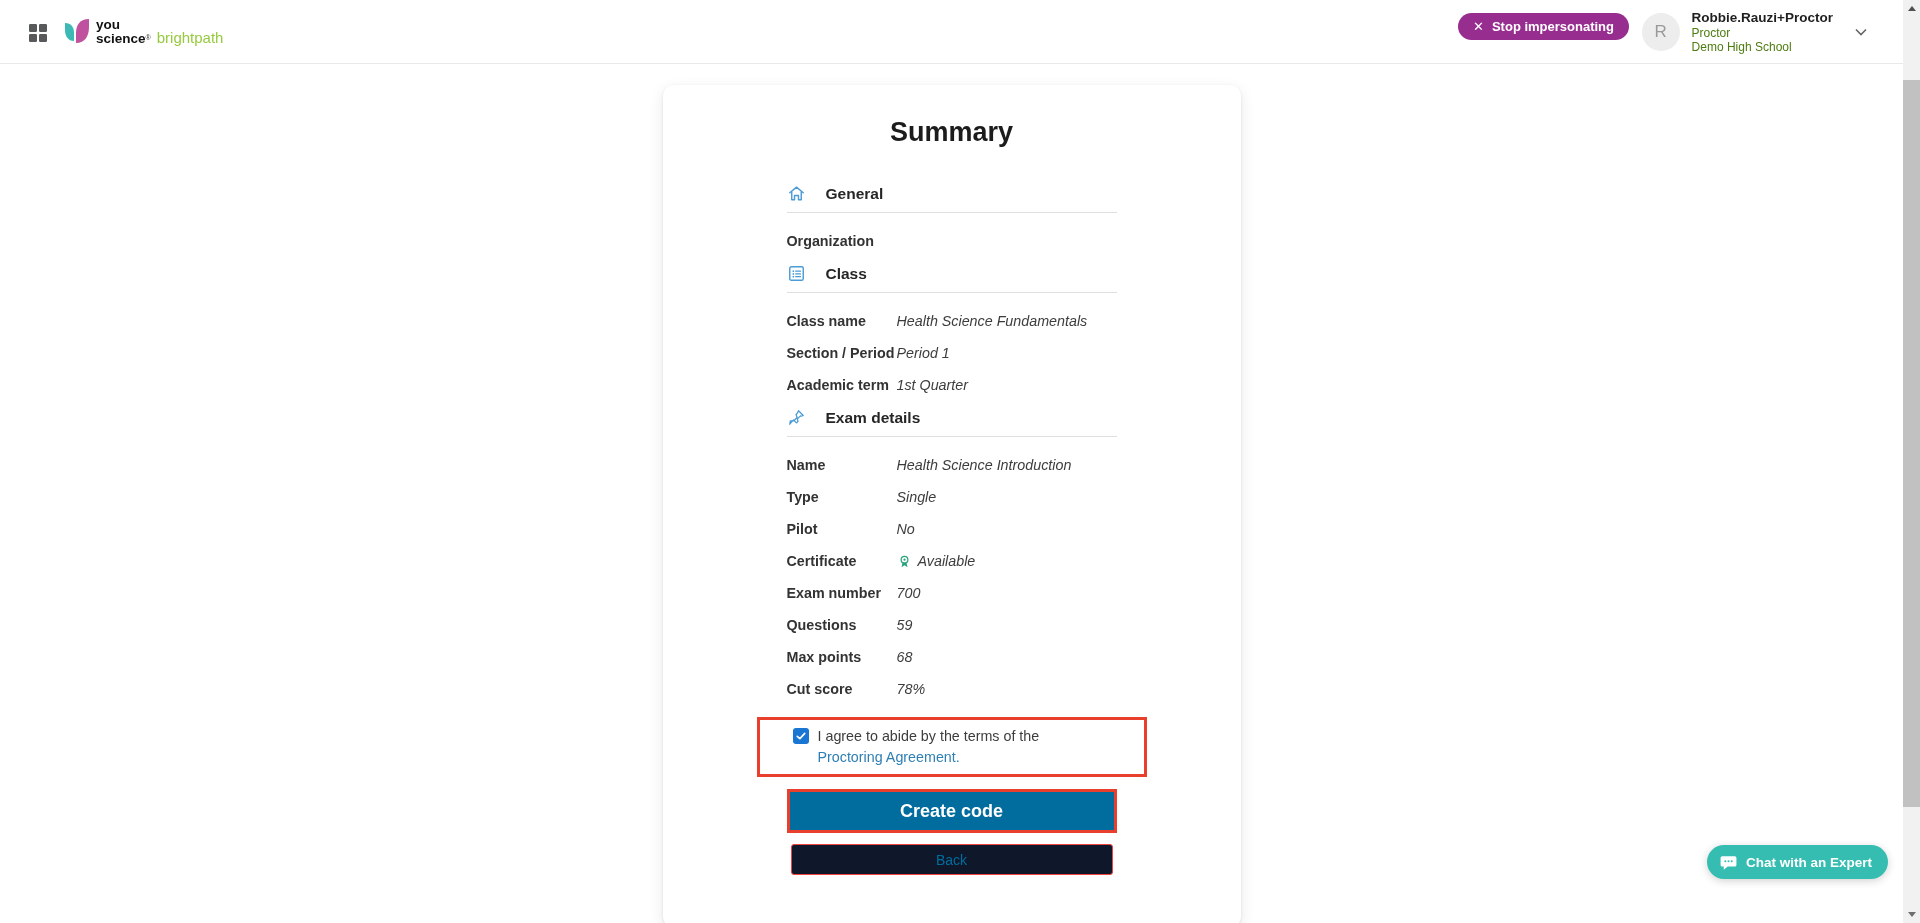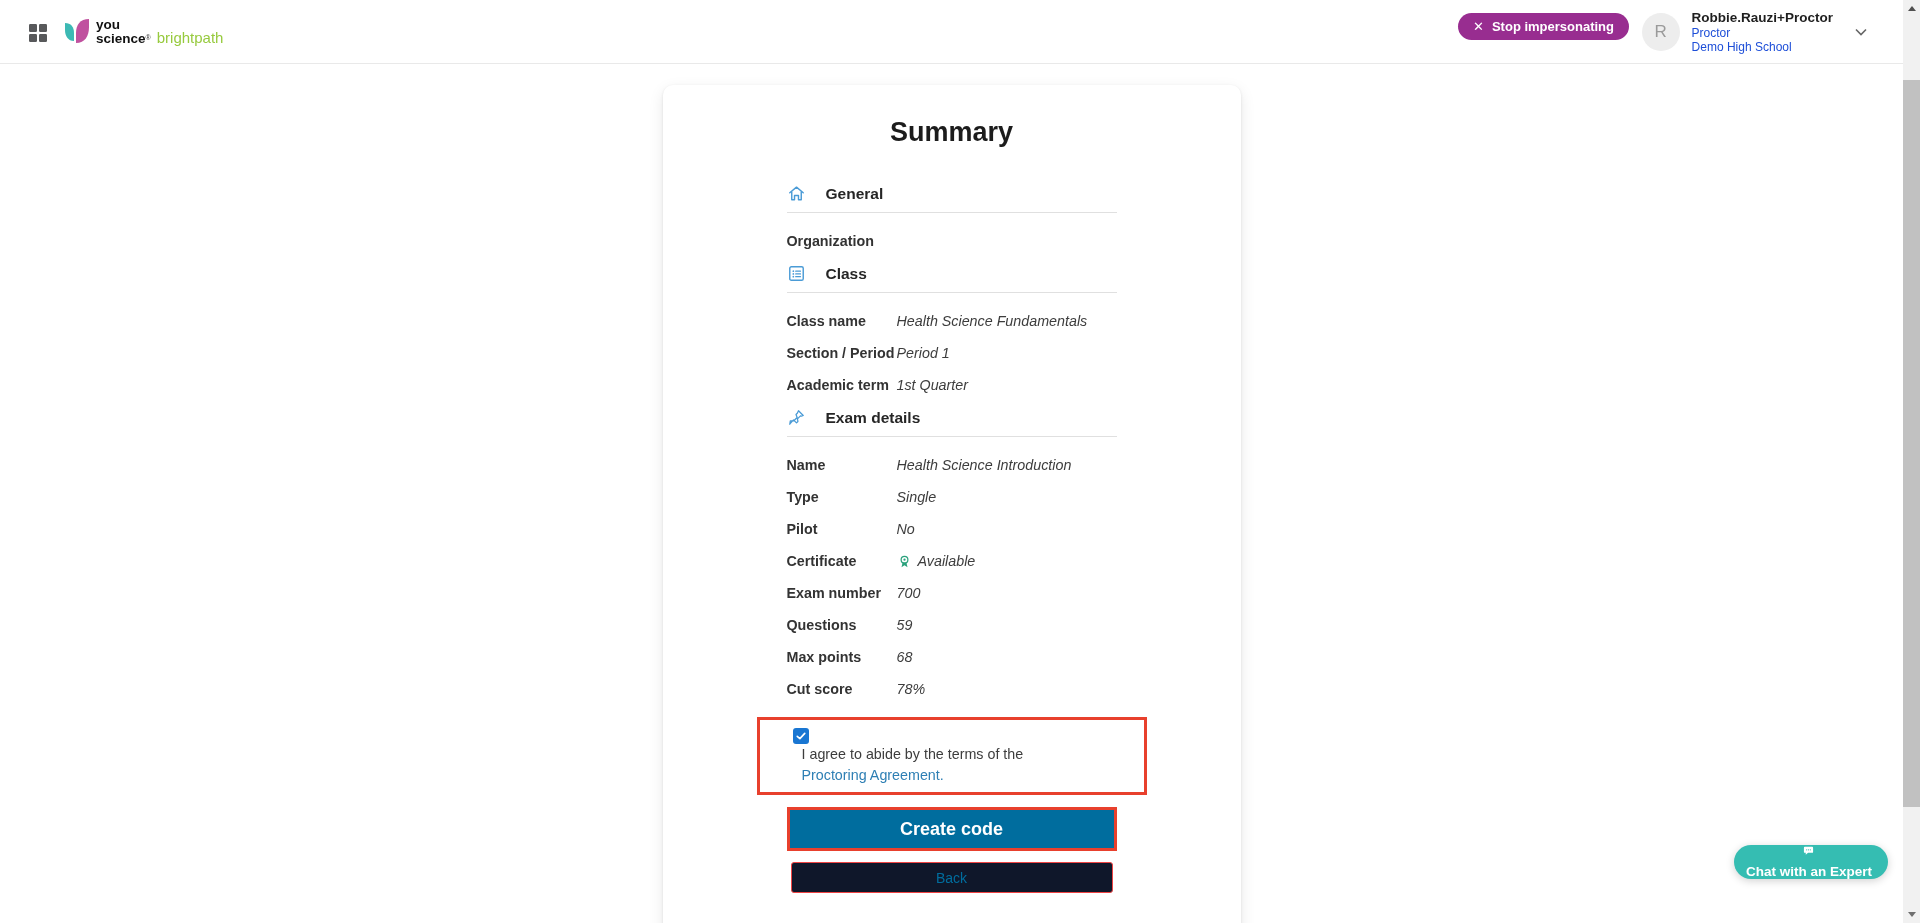--- a/index.html
+++ b/index.html
@@ -41,21 +41,21 @@
   .user-cluster {
     position:absolute; right:34px; top:9px; height:46px;
     display:flex; align-items:center; gap:12px; cursor:pointer;
   }
   .avatar {
     width:38px; height:38px; border-radius:50%; background:#ededed;
     color:#9a9a9a; font-size:17px; display:flex; align-items:center; justify-content:center;
   }
   .user-text { line-height:14px; }
   .user-name { font-size:13.5px; font-weight:700; color:#1f1f1f; display:block; margin-bottom:1px; }
-  .user-sub  { font-size:12px; color:#1d4ed8; display:block; }
+  .user-sub  { font-size:12px; color:#4d7c0f; display:block; }
   .chevron { margin-left:8px; }
 
   
   .main-area {
     position:absolute; top:64px; left:0; right:17px; bottom:0;
     display:flex; justify-content:center; align-items:flex-start;
   }
   .card {
     margin-top:21px; width:578px;
     background:#fff; border-radius:10px;
@@ -70,21 +70,21 @@
   .divider { border:none; border-top:1px solid #e0e0e0; margin:9px 0 19px; }
 
   .row { display:flex; font-size:14.3px; line-height:19px; margin-bottom:13px; }
   .row .label { width:110px; flex:0 0 110px; font-weight:700; color:#333; }
   .row .value { color:#3d3d3d; display:flex; align-items:center; gap:6px;font-style:italic; }
   .section { margin-bottom:11px; }
 
   
   .agreement-box {
     margin:18px -30px 0; border:3px solid var(--annotation_red);
-    padding:6px 10px 6px 33px; display:flex; align-items:flex-start;flex-direction:column;
+    padding:6px 10px 6px 33px; display:flex; align-items:flex-start;
   }
   .checkbox {
     width:16px; height:16px; border-radius:3px; background:var(--checkbox_blue);
     flex:0 0 16px; margin-top:2px; display:flex; align-items:center; justify-content:center;
     cursor:pointer;
   }
   .agreement-text { margin-left:9px; font-size:14.3px; line-height:21px; color:#3d3d3d; width:278px; }
   .agreement-link { color:var(--link_blue); cursor:pointer; }
 
   .create-box { margin-top:12px; border:3px solid var(--annotation_red); }
@@ -98,21 +98,21 @@
     background:#0f172a; border:1px solid #ef4444; border-radius:3px;
     color:var(--accent); font-size:14px; cursor:pointer; font-family:inherit;
   }
 
   
   .chat-btn {
     position:absolute; right:32px; bottom:44px; height:34px;
     background:var(--chat_teal); border:none; border-radius:17px;
     color:#fff; font-size:13.5px; font-weight:700; padding:0 16px 0 12px;
     display:flex; align-items:center; gap:8px; cursor:pointer;
-    box-shadow:0 2px 8px rgba(0,0,0,.18); font-family:inherit;flex-direction:column;
+    box-shadow:0 2px 8px rgba(0,0,0,.18); font-family:inherit;
   }
 
   
   .scrollbar { position:absolute; top:0; right:0; width:17px; height:923px; background:var(--scroll_track); }
   .scroll-up, .scroll-down {
     position:absolute; left:0; width:17px; height:17px; background:var(--scroll_track);
     display:flex; align-items:center; justify-content:center; cursor:pointer;
   }
   .scroll-up { top:0; } .scroll-down { bottom:0; }
   .tri-up { width:0; height:0; border-left:4px solid transparent; border-right:4px solid transparent; border-bottom:5px solid #505050; }

